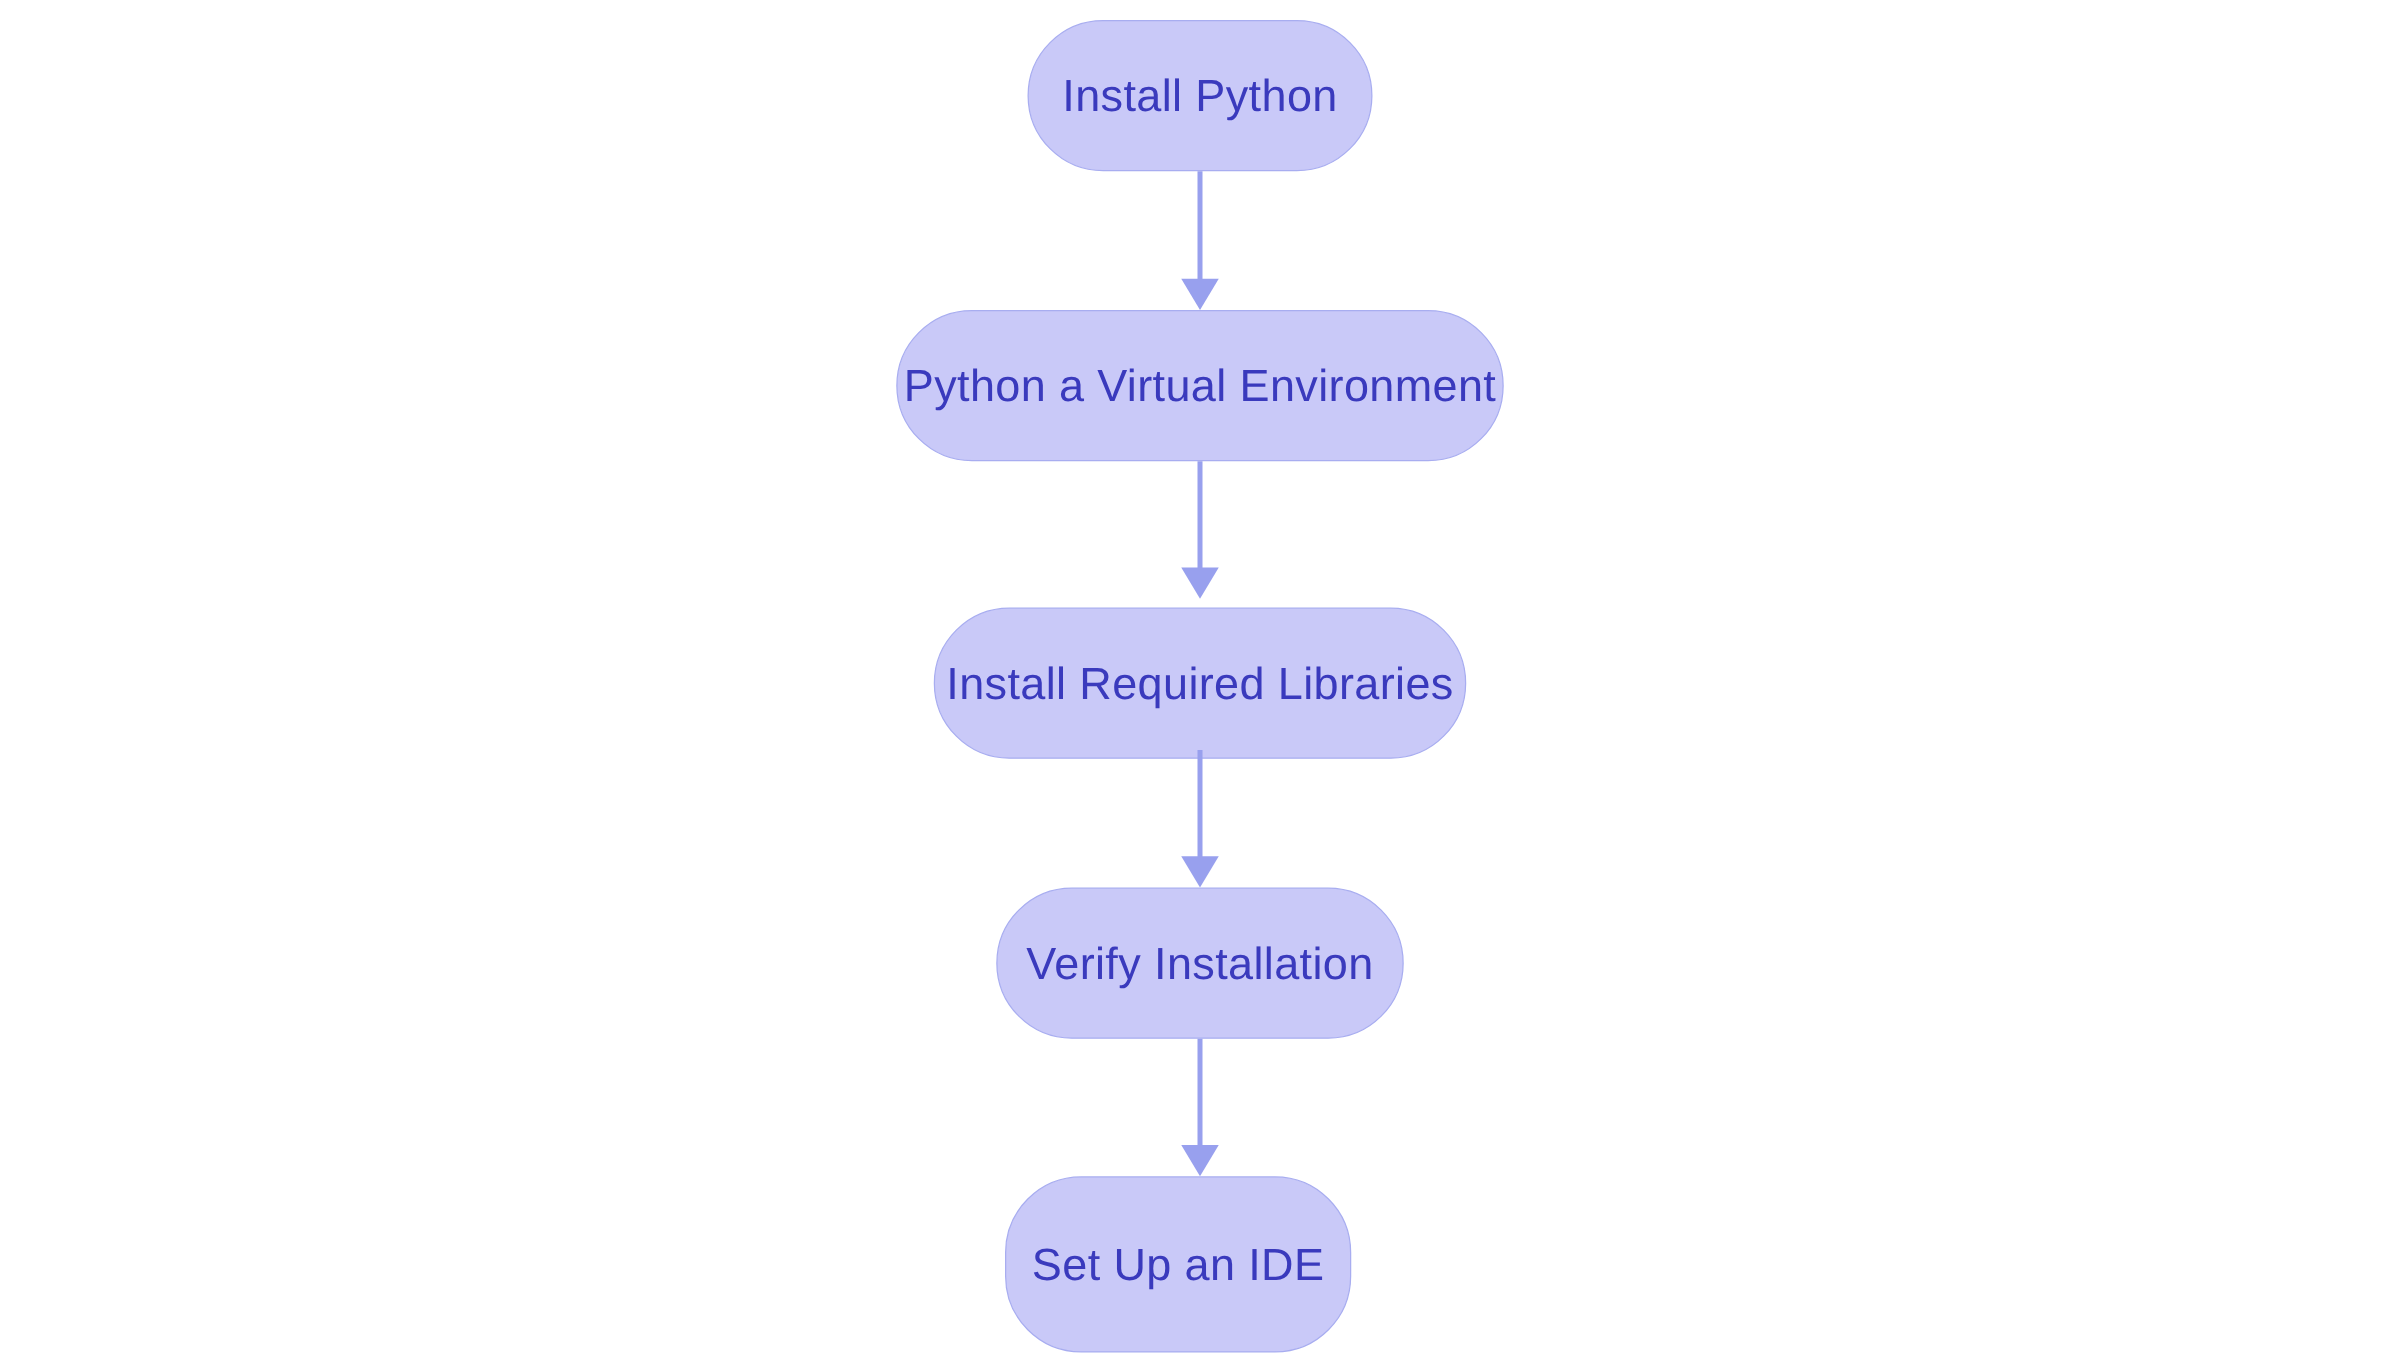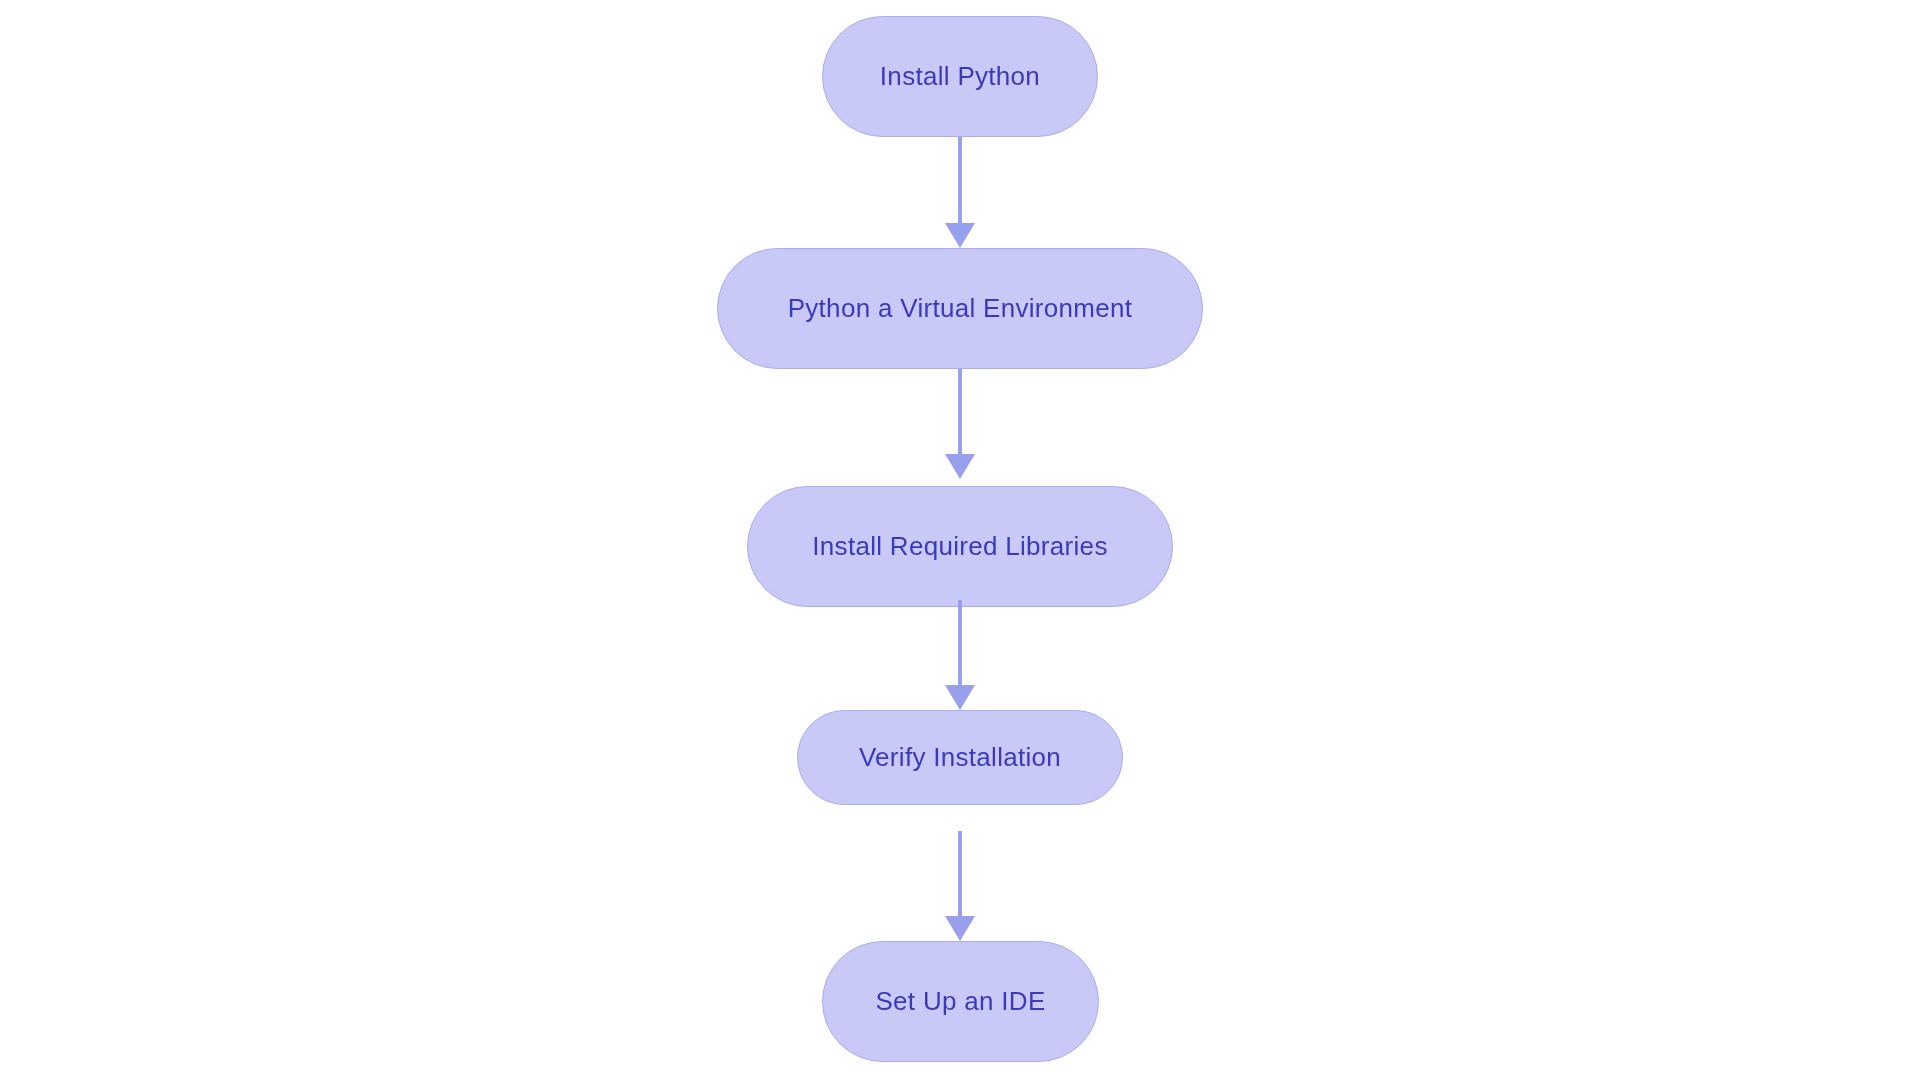--- a/index.html
+++ b/index.html
@@ -26,21 +26,21 @@
     background: var(--node-fill);
     border: 1.5px solid var(--node-border);
     border-radius: 61px;
     display: flex;
     align-items: center;
     justify-content: center;
     text-align: center;
   }
   .node-label {
     color: var(--node-text);
-    font-size: 26px;
+    font-size: 36px;
     font-weight: 500;
     letter-spacing: 0.3px;
     line-height: 1.2;
     white-space: nowrap;
     text-align: center;
   }
   .arrow {
     position: absolute;
     width: 30px;
   }
@@ -59,22 +59,22 @@
     width: 0;
     height: 0;
     border-left: 15px solid transparent;
     border-right: 15px solid transparent;
     border-top: 25px solid var(--arrow);
   }
   
   #node-0 { left: 822px; top: 16px;  width: 276px; height: 121px; }
   #node-1 { left: 717px; top: 248px; width: 486px; height: 121px; }
   #node-2 { left: 747px; top: 486px; width: 426px; height: 121px; }
-  #node-3 { left: 797px; top: 710px; width: 326px; height: 95px; }
-  #node-4 { left: 822px; top: 941px; width: 277px; height: 121px; }
+  #node-3 { left: 797px; top: 710px; width: 326px; height: 121px; }
+  #node-4 { left: 804px; top: 941px; width: 277px; height: 141px; }
   
   #edge-0 { left: 945px; top: 137px; height: 111px; }
   #edge-1 { left: 945px; top: 369px; height: 110px; }
   #edge-2 { left: 945px; top: 600px; height: 110px; }
   #edge-3 { left: 945px; top: 831px; height: 110px; }
 </style>
 </head>
 <body>
 
 <div class="canvas">

